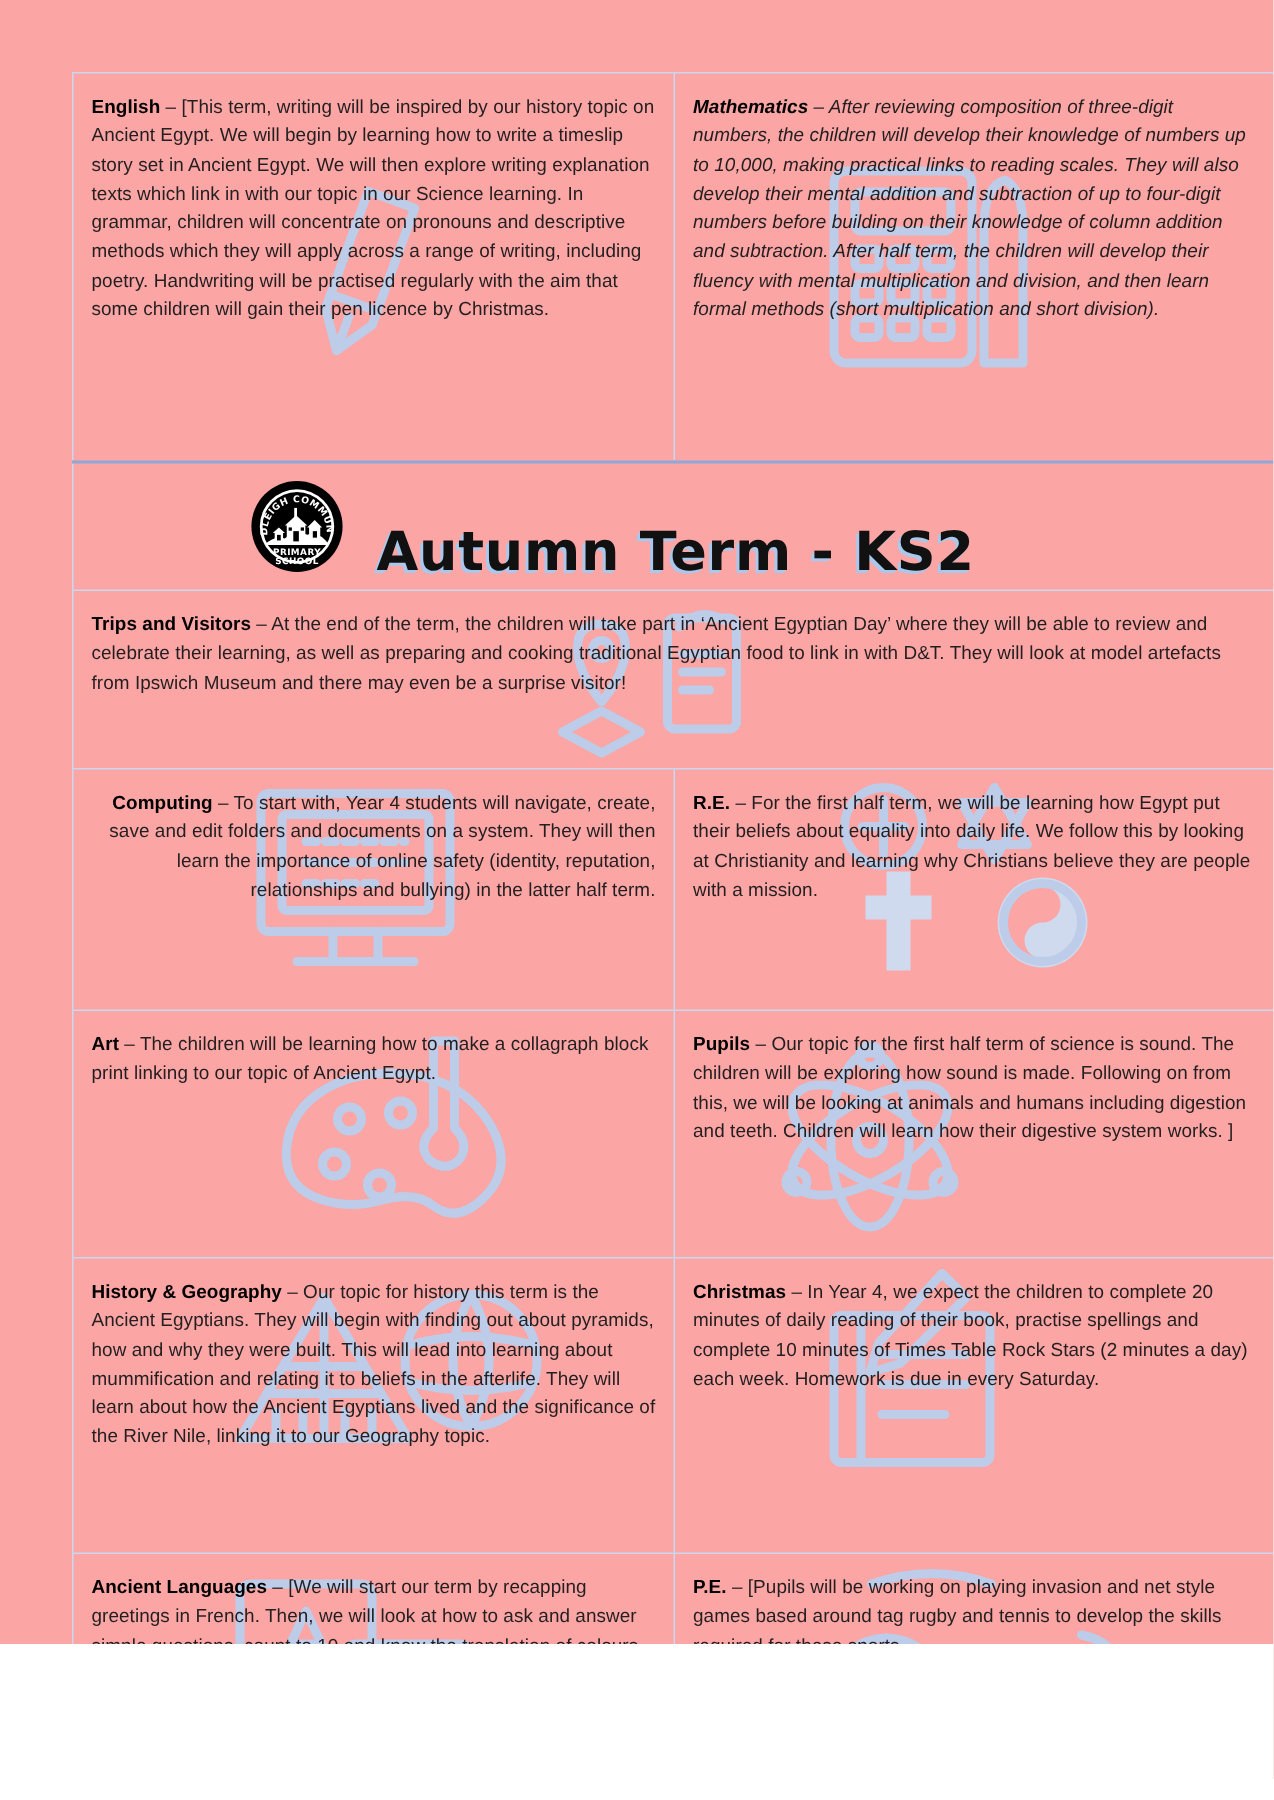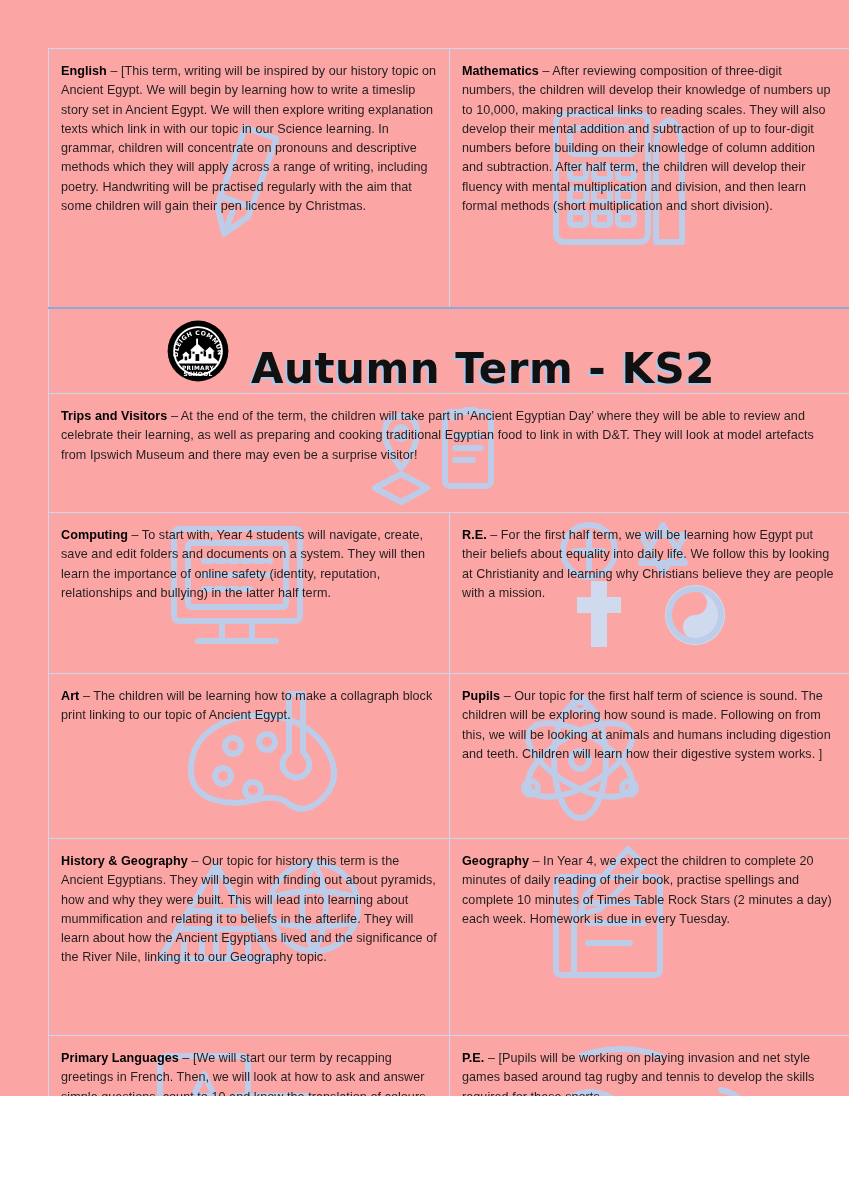--- a/index.html
+++ b/index.html
@@ -62,21 +62,21 @@
     padding-left: 118px;
   }
   .school-logo {
     width: 62px;
     height: 62px;
     flex: 0 0 62px;
     margin-right: 22px;
   }
   .banner-title {
     font-family: "DejaVu Sans", sans-serif;
-    font-size: 42px;
+    font-size: 36px;
     font-weight: bold;
     color: #111111;
     letter-spacing: 0.5px;
     text-shadow: -2px 2px 0 #a9c8ec, -1px 1px 0 #a9c8ec;
     white-space: nowrap;
     margin-top: 35px;
   }
   
   .wm {
     position: absolute;
@@ -109,21 +109,21 @@
             <g class="wm-stroke" transform="rotate(20 60 65)">
               <path d="M45 5 L78 5 L78 88 L61.5 112 L45 88 Z"></path>
               <path d="M45 78 L78 78"></path>
               <path d="M61.5 88 L61.5 112"></path>
             </g>
           </svg>
         </div>
         <div class="cell-body"><span class="subject">English</span><span> – </span><span>[This term, writing will be inspired by our history topic on Ancient Egypt. We will begin by learning how to write a timeslip story set in Ancient Egypt. We will then explore writing explanation texts which link in with our topic in our Science learning. In grammar, children will concentrate on pronouns and descriptive methods which they will apply across a range of writing, including poetry. Handwriting will be practised regularly with the aim that some children will gain their pen licence by Christmas.</span></div>
       </td>
 
-      <td style="width:376px;">
+      <td style="width:376px;font-style:italic;">
         <div class="wm" style="left:80px; top:55px;">
           <svg width="160" height="150" viewBox="0 0 160 150">
             <g class="wm-stroke" stroke-width="5">
               <rect x="26" y="10" width="92" height="128" rx="8"></rect>
               <rect x="40" y="24" width="64" height="26" rx="4"></rect>
               <rect x="40" y="62" width="16" height="13" rx="3"></rect>
               <rect x="64" y="62" width="16" height="13" rx="3"></rect>
               <rect x="88" y="62" width="16" height="13" rx="3"></rect>
               <rect x="40" y="85" width="16" height="13" rx="3"></rect>
               <rect x="64" y="85" width="16" height="13" rx="3"></rect>
@@ -190,21 +190,21 @@
               <path d="M106 34 L132 34 M106 46 L132 46 M106 58 L124 58"></path>
               <path d="M104 16 Q118 2 134 12"></path>
             </g>
           </svg>
         </div>
         <div class="cell-body"><span class="subject">Trips and Visitors</span><span> – </span><span>At the end of the term, the children will take part in ‘Ancient Egyptian Day’ where they will be able to review and celebrate their learning, as well as preparing and cooking traditional Egyptian food to link in with D&amp;T. They will look at model artefacts from Ipswich Museum and there may even be a surprise visitor!</span></div>
       </td>
     </tr>
 
     <tr>
-      <td style="height:134px;">
+      <td style="height:134px;text-align:right;">
         <div class="wm" style="left:115px; top:8px;">
           <svg width="160" height="140" viewBox="0 0 160 140">
             <g class="wm-stroke" stroke-width="5">
               <rect x="10" y="8" width="126" height="92" rx="5"></rect>
               <rect x="24" y="22" width="98" height="64" rx="3"></rect>
               <path d="M40 40 L106 40 M40 54 L106 54 M40 68 L86 68" stroke-dasharray="7 6"></path>
               <path d="M58 100 L58 118 M88 100 L88 118"></path>
               <path d="M34 120 L112 120"></path>
             </g>
           </svg>
@@ -290,38 +290,38 @@
           <svg width="170" height="150" viewBox="0 0 170 150">
             <g class="wm-stroke" stroke-width="5">
               <rect x="26" y="34" width="104" height="98" rx="5"></rect>
               <path d="M44 34 L44 132"></path>
               <path d="M58 60 L114 60 M58 80 L114 80 M58 100 L100 100"></path>
               <path d="M98 6 L114 22 L70 66 L50 72 L56 52 Z"></path>
               <path d="M50 72 L56 52"></path>
             </g>
           </svg>
         </div>
-        <div class="cell-body"><span class="subject">Geography</span><span> – </span><span>In Year 4, we expect the children to complete 20 minutes of daily reading of their book, practise spellings and complete 10 minutes of Times Table Rock Stars (2 minutes a day) each week. Homework is due in every Tuesday.</span></div>
+        <div class="cell-body"><span class="subject">Christmas</span><span> – </span><span>In Year 4, we expect the children to complete 20 minutes of daily reading of their book, practise spellings and complete 10 minutes of Times Table Rock Stars (2 minutes a day) each week. Homework is due in every Saturday.</span></div>
       </td>
     </tr>
 
     <tr>
       <td style="height:126px;">
         <div class="wm" style="left:105px; top:12px;">
           <svg width="180" height="130" viewBox="0 0 180 130">
             <g class="wm-stroke" stroke-width="5">
               <path d="M14 8 L86 8 Q94 8 94 16 L94 68 Q94 76 86 76 L48 76 L30 94 L30 76 L14 76 Q6 76 6 68 L6 16 Q6 8 14 8 Z"></path>
               <path d="M34 60 L50 26 L66 60 M40 48 L60 48"></path>
               <rect x="74" y="48" width="88" height="76" rx="10"></rect>
               <path d="M88 70 L148 70 M118 62 L118 74"></path>
               <path d="M118 74 Q104 100 92 112 M118 74 Q132 100 146 112"></path>
             </g>
           </svg>
         </div>
-        <div class="cell-body"><span class="subject">Primary Languages</span><span> – </span><span>[We will start our term by recapping greetings in French. Then, we will look at how to ask and answer simple questions, count to 10 and know the translation of colours.</span></div>
+        <div class="cell-body"><span class="subject">Ancient Languages</span><span> – </span><span>[We will start our term by recapping greetings in French. Then, we will look at how to ask and answer simple questions, count to 10 and know the translation of colours.</span></div>
       </td>
 
       <td>
         <div class="wm" style="left:75px; top:2px;">
           <svg width="240" height="130" viewBox="0 0 240 130">
             <g class="wm-stroke" stroke-width="4">
               <path d="M56 18 Q96 4 136 18"></path>
               <circle cx="66" cy="92" r="38"></circle>
               <path d="M66 60 L90 78 L80 106 L52 106 L42 78 Z"></path>
               <path d="M66 54 L66 60 M90 78 L126 70 M80 106 L90 130 M52 106 L40 128 M42 78 L8 70"></path>

